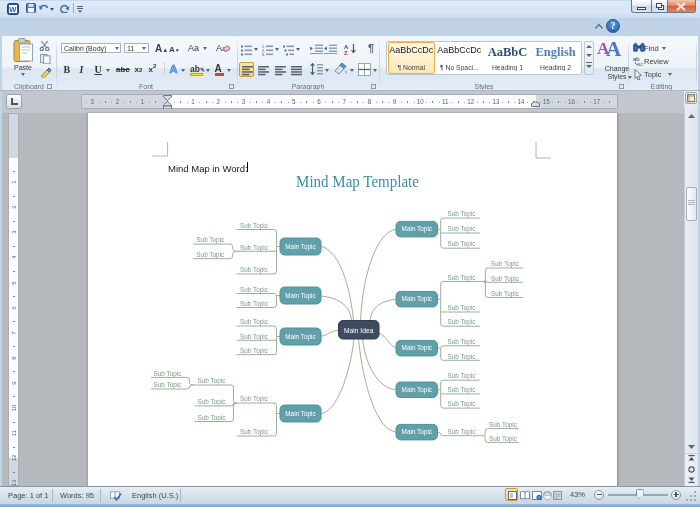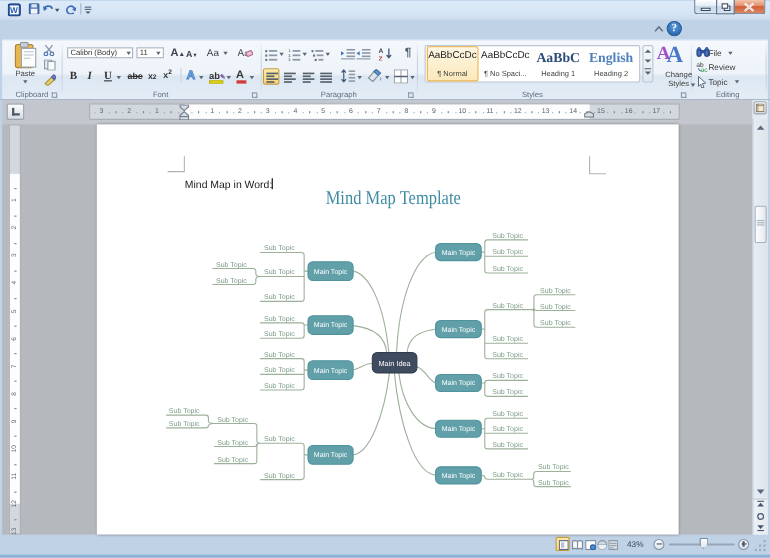--- a/index.html
+++ b/index.html
@@ -222,21 +222,21 @@
       <div class="caret" style="left:626.0px;top:39.0px;"></div>
       <svg style="position:absolute;left:630.5px;top:5.5px;" width="12" height="10" viewBox="0 0 12 10">
 <rect x="0.3" y="2" width="4.4" height="7.6" rx="2.2" fill="#2c4f96" stroke="#1c3a74" stroke-width="0.6"></rect>
 <rect x="7.3" y="2" width="4.4" height="7.6" rx="2.2" fill="#2c4f96" stroke="#1c3a74" stroke-width="0.6"></rect>
 <rect x="4.2" y="3.5" width="3.6" height="3" fill="#2c4f96"></rect>
 <rect x="1.2" y="0.8" width="2.6" height="2.5" rx="1.2" fill="#3c62ae"></rect>
 <rect x="8.2" y="0.8" width="2.6" height="2.5" rx="1.2" fill="#3c62ae"></rect>
 <rect x="1.4" y="4" width="2.2" height="4.5" rx="1.1" fill="#4a71c0"></rect>
 <rect x="8.4" y="4" width="2.2" height="4.5" rx="1.1" fill="#4a71c0"></rect>
       </svg>
-      <div class="btxt" style="left:642.0px;top:7.0px;font-size:7.5px;">File</div>
+      <div class="btxt" style="left:642.0px;top:7.0px;font-size:7.5px;">Find</div>
       <div class="caret" style="left:660.0px;top:10.0px;"></div>
       <svg style="position:absolute;left:630.5px;top:18.5px;" width="12" height="11" viewBox="0 0 12 11">
 <text x="0" y="5.5" font-size="6" fill="#333">ab</text>
 <text x="4" y="10.5" font-size="6" fill="#2a9d3f">ac</text>
 <path d="M2 7 q0 2.5 2.5 2.5" stroke="#3f62a8" fill="none" stroke-width="0.9"></path>
       </svg>
       <div class="btxt" style="left:642.0px;top:20.0px;font-size:7.5px;">Review</div>
       <svg style="position:absolute;left:632.0px;top:32.0px;" width="9" height="11" viewBox="0 0 9 11">
 <path d="M1 0.5 L7.5 6.5 L4.5 7 L6 10.5 L4 11 L3 7.5 L1 9.5z" fill="#f3f6fa" stroke="#5a6a7e" stroke-width="0.9"></path>
       </svg>
@@ -439,20 +439,33 @@
         <div style="position:absolute;left:0px;top:291.0px;width:9px;text-align:center;font-size:6px;color:#5c6670;transform:rotate(-90deg);">10</div>
         <div style="position:absolute;left:4px;top:282.4px;width:1.5px;height:1px;background:#7a838e;"></div>
         <div style="position:absolute;left:0px;top:316.1px;width:9px;text-align:center;font-size:6px;color:#5c6670;transform:rotate(-90deg);">11</div>
         <div style="position:absolute;left:4px;top:307.6px;width:1.5px;height:1px;background:#7a838e;"></div>
         <div style="position:absolute;left:0px;top:341.2px;width:9px;text-align:center;font-size:6px;color:#5c6670;transform:rotate(-90deg);">12</div>
         <div style="position:absolute;left:4px;top:332.7px;width:1.5px;height:1px;background:#7a838e;"></div>
         <div style="position:absolute;left:4px;top:357.8px;width:1.5px;height:1px;background:#7a838e;"></div>
       </div>
   </div>
   <div id="scrollcol"></div>
+  <div id="statusbar">
+    <span class="sbitem" style="left:8px;">Page: 1 of 1</span>
+    <div class="sbdiv" style="left:52px;"></div>
+    <span class="sbitem" style="left:60px;">Words: 95</span>
+    <div class="sbdiv" style="left:100px;"></div>
+    <svg style="position:absolute;left:110px;top:4px;" width="12" height="10" viewBox="0 0 12 10">
+        <path d="M0.5 1 Q2.5 0 5 1 Q7.5 0 9.5 1 V7.5 Q7.5 6.5 5 7.5 Q2.5 6.5 0.5 7.5z" fill="#f8fafc" stroke="#7a8a9e" stroke-width="0.8"></path>
+        <path d="M5 1 V7.5" stroke="#7a8a9e" stroke-width="0.8"></path>
+        <path d="M4.5 6 L6.5 9 L11 2.5" stroke="#3a6fc4" stroke-width="1.6" fill="none"></path>
+      </svg>
+      <span class="sbitem" style="left:132px;">English (U.S.)</span>
+    <div class="sbdiv" style="left:180px;"></div>
+  </div>
   <svg style="position:absolute;left:7px;top:2.5px;" width="12" height="12" viewBox="0 0 12 12">
 <rect x="0.5" y="0.5" width="11" height="11" rx="2" fill="#2a5caa" stroke="#1c3f7e"></rect>
 <rect x="2" y="2" width="8" height="8" fill="#fff"></rect>
 <text x="2.2" y="8.8" font-size="7.5" font-weight="bold" fill="#2a5caa">W</text>
     </svg>
     <svg style="position:absolute;left:26px;top:3px;" width="10" height="10" viewBox="0 0 10 10">
 <rect x="0.5" y="0.5" width="9" height="9" rx="1" fill="#4f7cc0" stroke="#2d4f8a"></rect>
 <rect x="2.5" y="0.8" width="5" height="3" fill="#dce6f2"></rect>
 <rect x="2" y="5" width="6" height="4.5" fill="#f0f4fa"></rect>
     </svg>

